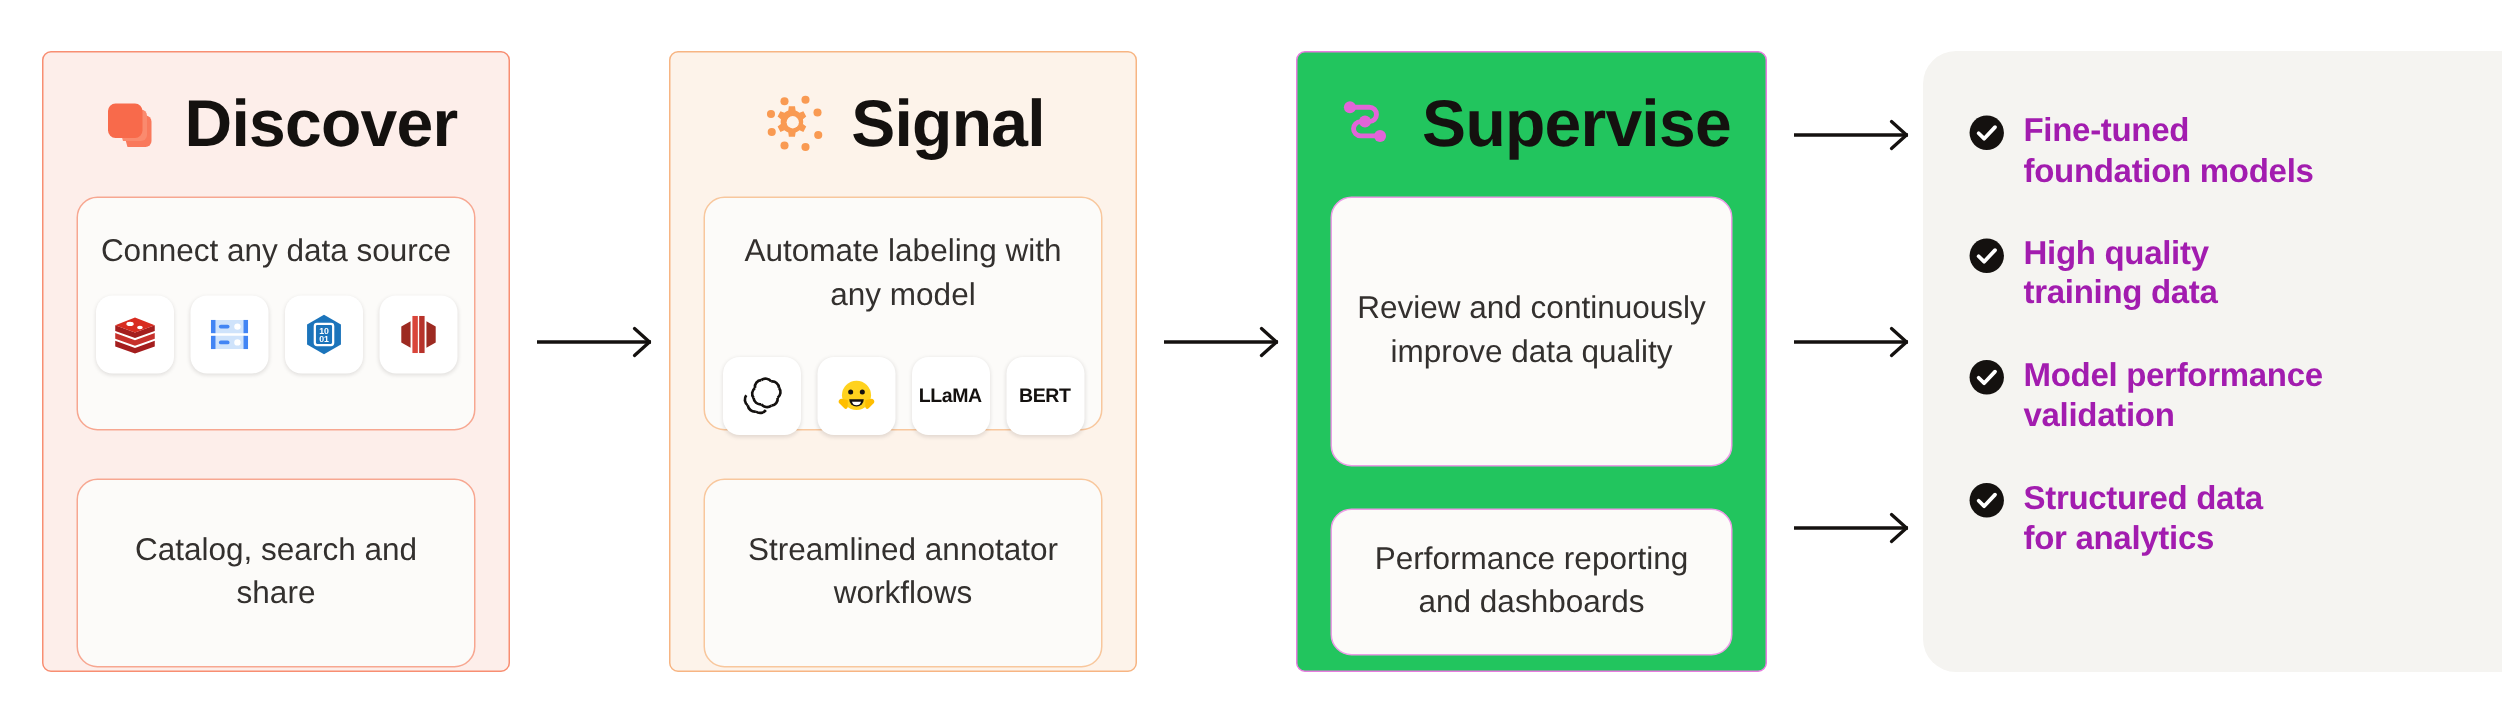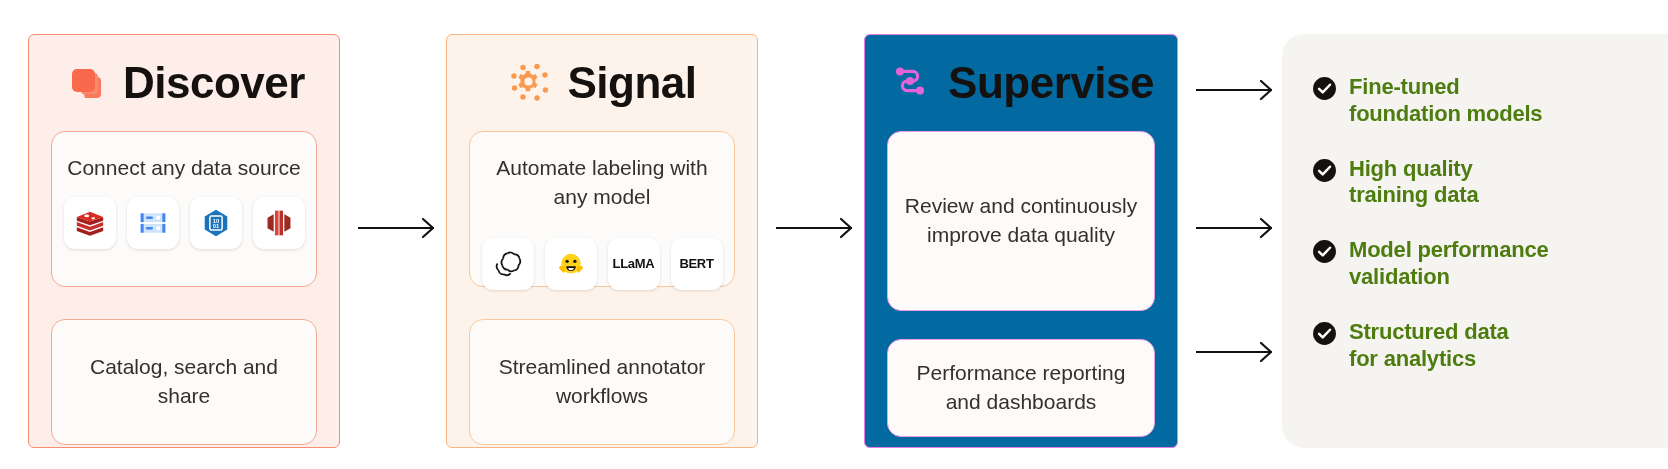--- a/index.html
+++ b/index.html
@@ -58,42 +58,42 @@
     display:flex;align-items:center;justify-content:center;
     box-sizing:border-box;
   }
   .logo-word{font-size:13px;font-weight:700;color:#14110f;letter-spacing:-.3px;}
 
   
   #stage-discover{left:28px;width:312px;background:#fdeeea;border-color:#f88e72;}
   #stage-discover .card{border-color:#f7a791;}
   #stage-signal{left:446px;width:312px;background:#fdf3ea;border-color:#f7b583;}
   #stage-signal .card{border-color:#f8c79d;gap:12px;}
-  #stage-supervise{left:864px;width:314px;background:#0369a1;border-color:#e87ce0;}
+  #stage-supervise{left:864px;width:314px;background:#22c55e;border-color:#e87ce0;}
   #stage-supervise .card{border-color:#ec9ce6;}
 
   #discover-card-1,#signal-card-1{height:156px;padding-top:22px;padding-bottom:16px;justify-content:flex-start;}
   #discover-card-2,#signal-card-2{height:126px;margin-top:32px;}
   #supervise-card-1{height:180px;}
   #supervise-card-2{height:98px;margin-top:28px;}
 
   
   #outcomes{
     position:absolute;left:1282px;top:34px;
     width:420px;height:414px;
     background:#f5f4f1;border-radius:22px;
     box-sizing:border-box;
     padding:40px 0 0 30px;
     display:flex;flex-direction:column;
     gap:28px;
   }
   .outcome{display:flex;gap:12px;align-items:flex-start;}
   .check{width:25px;height:25px;flex:none;margin-top:2px;}
   .outcome-label{
-    font-size:22px;font-weight:700;color:#4d7c0f;
+    font-size:22px;font-weight:700;color:#a21caf;
     line-height:1.22;white-space:pre-line;letter-spacing:-.2px;
   }
 
   
   .arrow{position:absolute;}
   #arrow-1{left:356px;top:216px;}
   #arrow-2{left:774px;top:216px;}
   #arrow-3{left:1194px;top:78px;}
   #arrow-4{left:1194px;top:216px;}
   #arrow-5{left:1194px;top:340px;}

